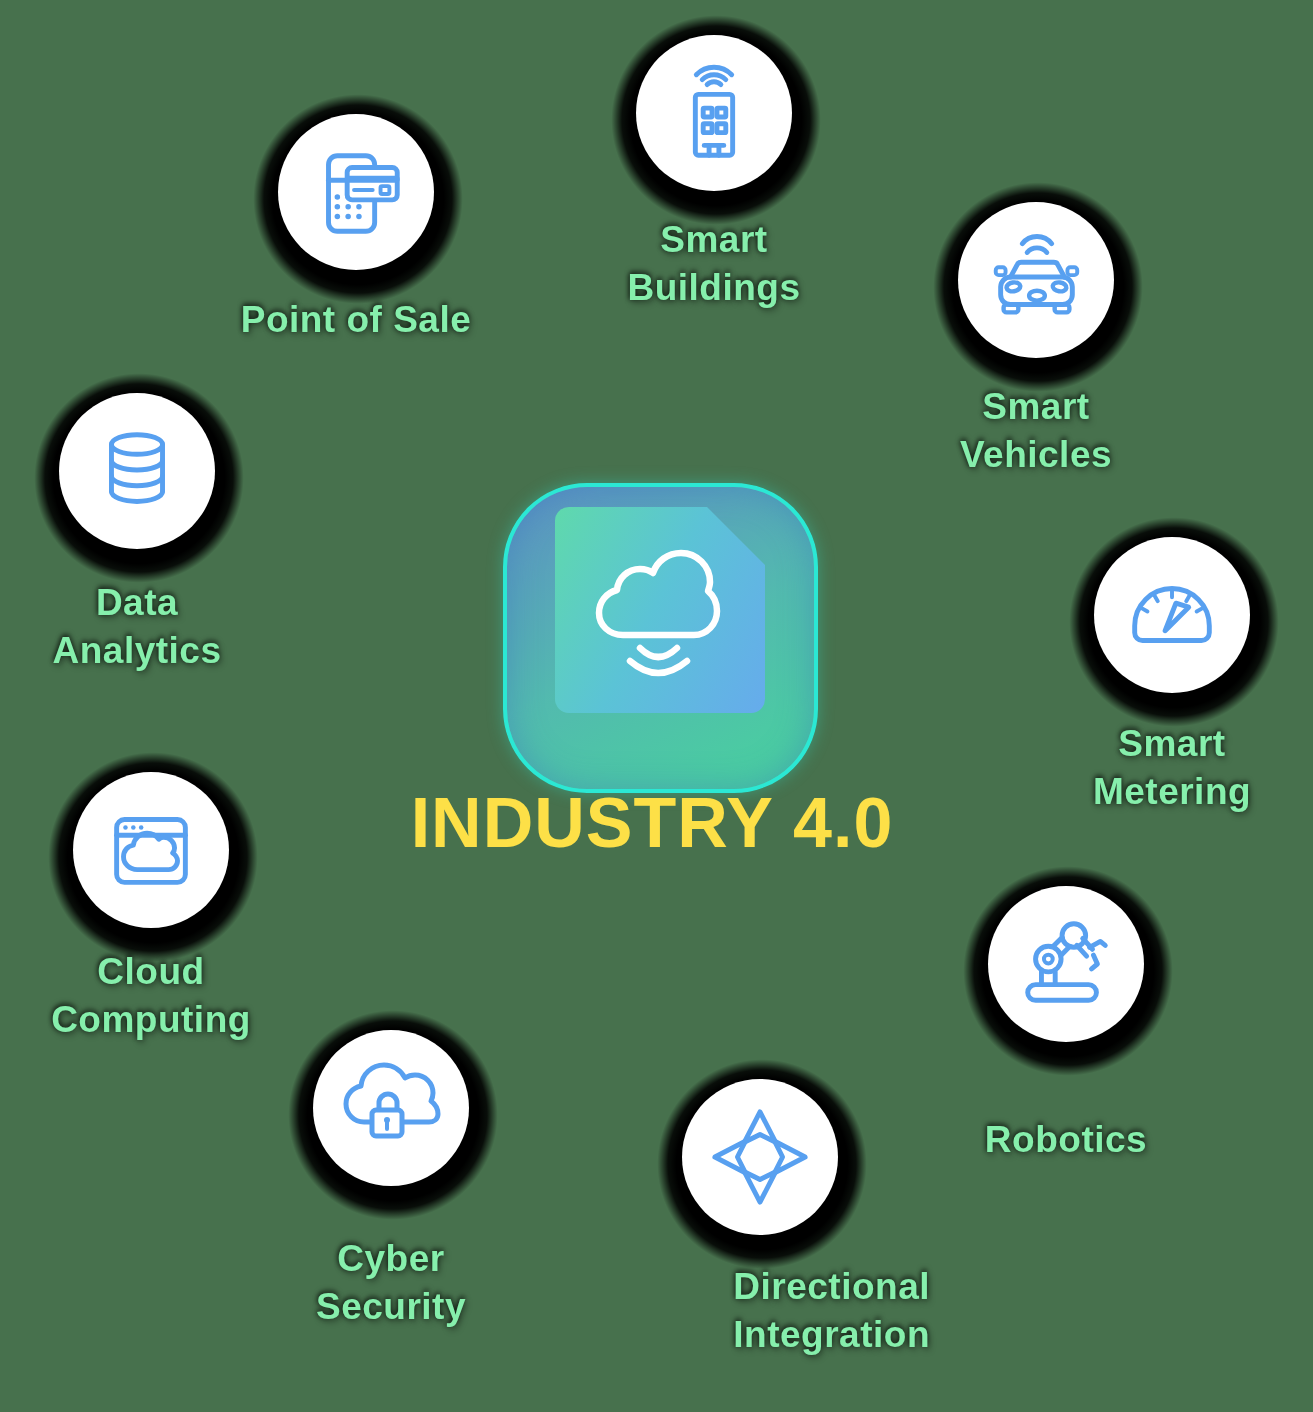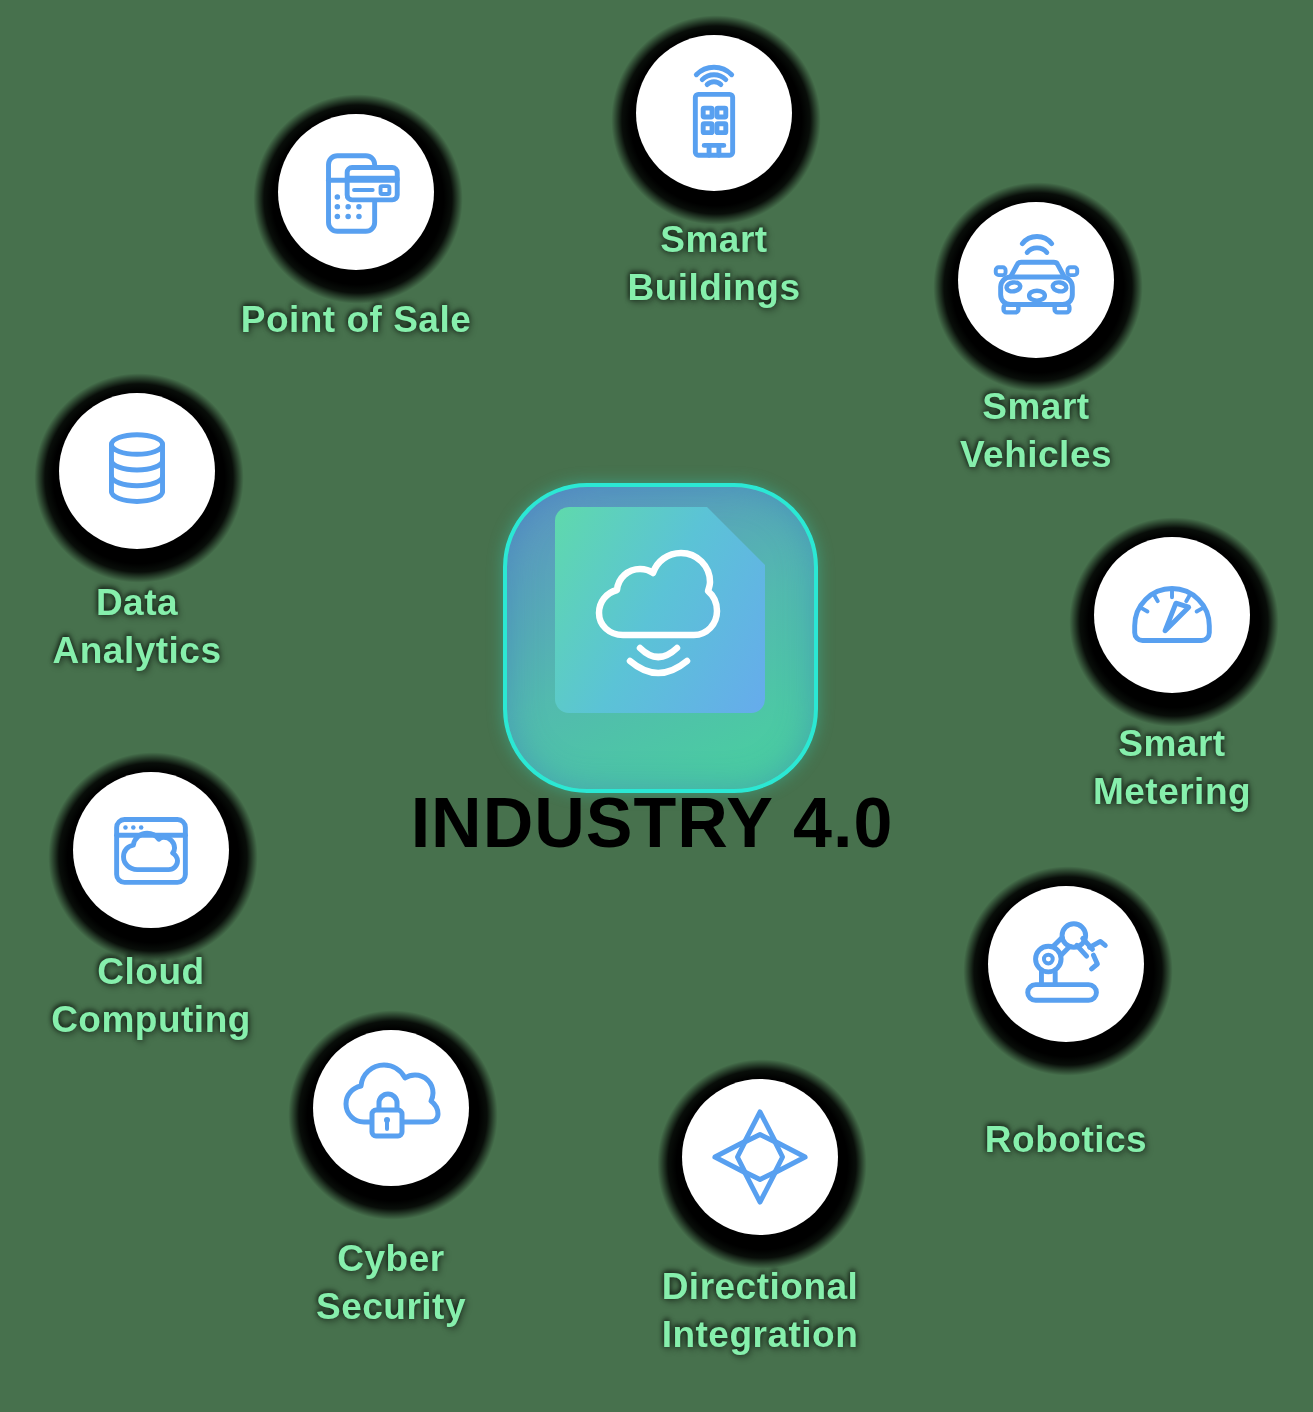--- a/index.html
+++ b/index.html
@@ -39,21 +39,21 @@
   .ic .fill{fill:#58A0F0;stroke:none;}
   .ic .mask{fill:#fff;}
   .ic .wfill{stroke:#fff;}
 
   
   .n-buildings .halo{left:597px;top:1px;}   .n-buildings .disc{left:636px;top:35px;}   .n-buildings .label{left:544px;top:216px;}
   .n-pos .halo{left:239px;top:80px;}        .n-pos .disc{left:278px;top:114px;}        .n-pos .label{left:186px;top:296px;}
   .n-data .halo{left:20px;top:359px;}       .n-data .disc{left:59px;top:393px;}        .n-data .label{left:-33px;top:579px;}
   .n-cloudc .halo{left:34px;top:738px;}     .n-cloudc .disc{left:73px;top:772px;}      .n-cloudc .label{left:-19px;top:948px;}
   .n-cyber .halo{left:274px;top:996px;}     .n-cyber .disc{left:313px;top:1030px;}     .n-cyber .label{left:221px;top:1214px;margin-top:21px;}
-  .n-dir .halo{left:643px;top:1045px;}      .n-dir .disc{left:682px;top:1079px;}       .n-dir .label{left:590px;top:1263px;}
+  .n-dir .halo{left:643px;top:1045px;}      .n-dir .disc{left:682px;top:1079px;}       .n-dir .label{left:590px;top:1263px;text-align:right;}
   .n-robot .halo{left:949px;top:852px;}     .n-robot .disc{left:988px;top:886px;}      .n-robot .label{left:896px;top:1069px;margin-top:47px;}
   .n-meter .halo{left:1055px;top:503px;}    .n-meter .disc{left:1094px;top:537px;}     .n-meter .label{left:1002px;top:720px;}
   .n-vehicle .halo{left:919px;top:168px;}   .n-vehicle .disc{left:958px;top:202px;}    .n-vehicle .label{left:866px;top:383px;}
 
   
   .center-glow{
     position:absolute;left:503px;top:483px;width:307px;height:302px;
     border-radius:84px;
     border:4px solid #2BE8D4;
     background:linear-gradient(155deg, rgba(96,148,209,.9) 0%, rgba(84,196,188,.88) 52%, rgba(72,218,163,.93) 100%);
@@ -63,21 +63,21 @@
     position:absolute;left:555px;top:507px;width:210px;height:206px;
     border-radius:14px;
     clip-path:polygon(0 0,152px 0,210px 58px,210px 206px,0 206px);
     background:linear-gradient(118deg,#5FD9AC 0%,#5BC3D6 48%,#66ABEC 100%);
   }
   .center-cloud{position:absolute;left:33px;top:38px;stroke:#fff;fill:none;stroke-width:6.5;stroke-linecap:round;stroke-linejoin:round;}
   .center-title{
     position:absolute;left:352px;top:783px;width:600px;
     text-align:center;
     font-size:70px;font-weight:700;letter-spacing:1px;
-    color:#000000;
+    color:#fde047;
   }
 </style>
 </head>
 <body>
 
 <div class="canvas">
 
   <div class="center-glow"></div>
   <div class="center-card">
     <svg class="center-cloud" width="140" height="140" viewBox="0 0 140 140">

